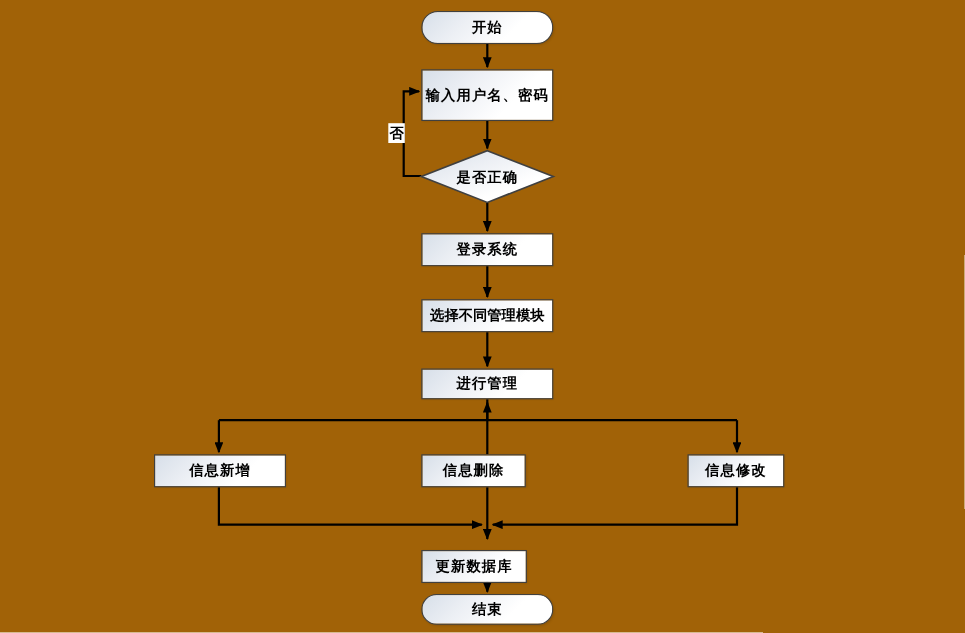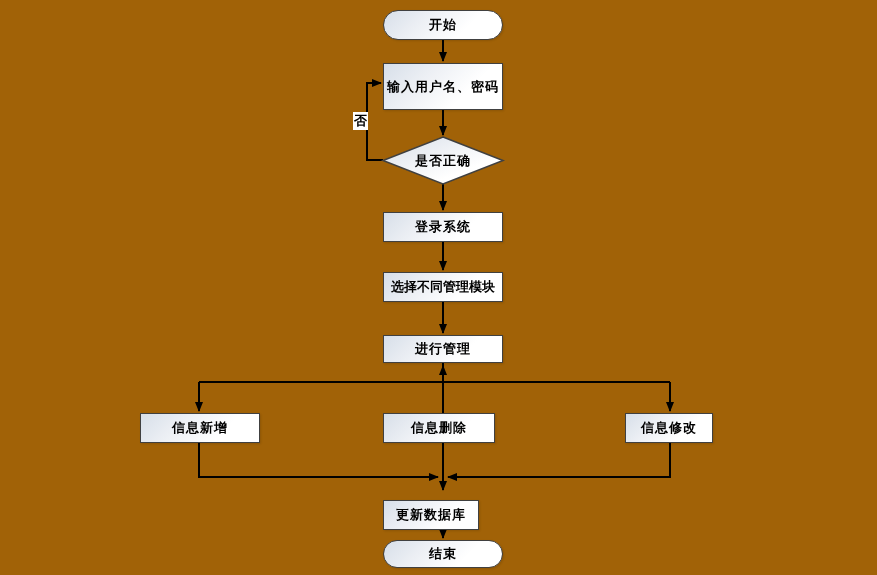--- a/index.html
+++ b/index.html
@@ -92,21 +92,21 @@
   <div class="edge-label" style="left:353px;top:112px;">否</div>
 
   <div class="node" style="left:383px;top:212px;width:120px;height:30px;">登录系统</div>
 
   <div class="node" style="left:383px;top:272px;width:120px;height:30px;letter-spacing:0;">选择不同管理模块</div>
 
   <div class="node" style="left:383px;top:335px;width:120px;height:28px;">进行管理</div>
 
   <div class="node" style="left:140px;top:413px;width:120px;height:30px;">信息新增</div>
 
-  <div class="node" style="left:383px;top:413px;width:112px;height:30px;">信息删除</div>
+  <div class="node" style="left:383px;top:413px;width:95px;height:30px;">信息删除</div>
 
   <div class="node" style="left:625px;top:413px;width:88px;height:30px;">信息修改</div>
 
   <div class="node" style="left:383px;top:500px;width:96px;height:30px;">更新数据库</div>
 
   <div class="node stadium" style="left:383px;top:540px;width:120px;height:28px;border-radius:14px;">结束</div>
 
 
 </div>
 

